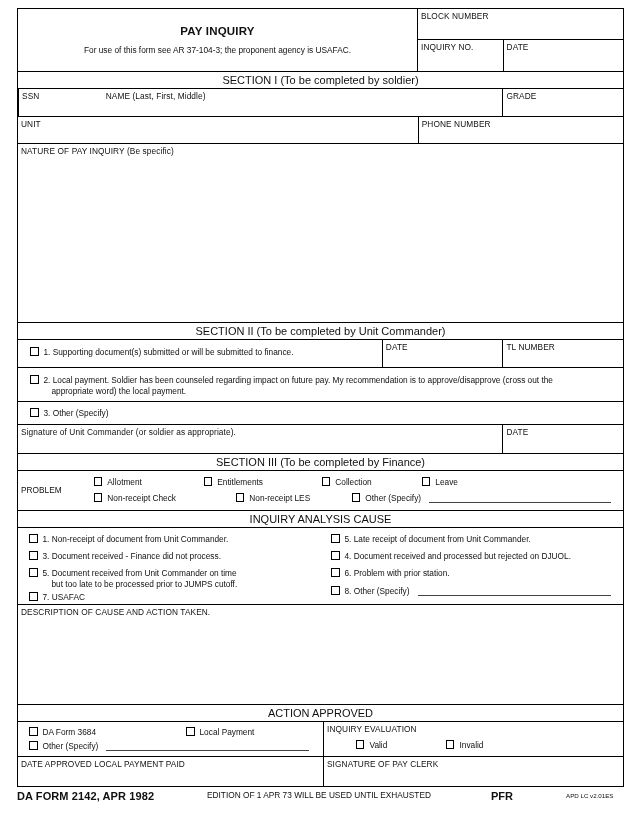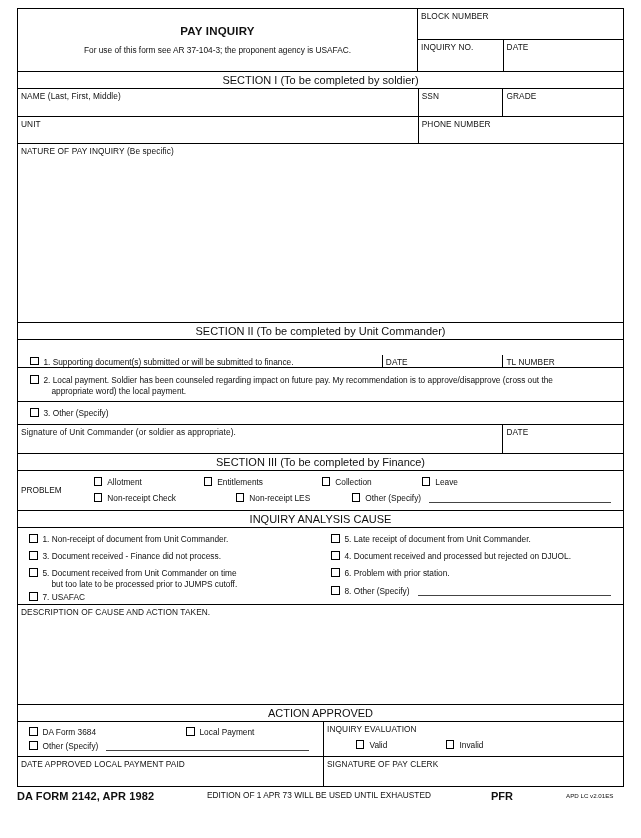--- a/index.html
+++ b/index.html
@@ -137,25 +137,25 @@
           <div class="cell bl" style="width:121px;">
             <div class="lbl">DATE</div>
           </div>
         </div>
       </div>
     </div>
 
     <div class="section-bar bt bb">SECTION I (To be completed by soldier)</div>
 
     <div class="row bb" style="height:27px;">
+      <div class="cell bl" style="width:85px;">
+        <div class="lbl">SSN</div>
+      </div>
       <div class="cell" style="width:401px;">
         <div class="lbl">NAME (Last, First, Middle)</div>
-      </div>
-      <div class="cell bl" style="width:85px;">
-        <div class="lbl">SSN</div>
       </div>
       <div class="cell bl" style="width:121px;">
         <div class="lbl">GRADE</div>
       </div>
     </div>
 
     <div class="row bb" style="height:26px;">
       <div class="cell" style="width:401px;">
         <div class="lbl">UNIT</div>
       </div>
@@ -163,21 +163,21 @@
         <div class="lbl">PHONE NUMBER</div>
       </div>
     </div>
 
     <div class="cell bb" style="height:179px;">
       <div class="lbl">NATURE OF PAY INQUIRY (Be specific)</div>
     </div>
 
     <div class="section-bar bb">SECTION II (To be completed by Unit Commander)</div>
 
-    <div class="row bb" style="height:27px;align-items:flex-end;">
+    <div class="row bb" style="height:27px;">
       <div class="cell" style="width:365px;padding-top:7px;padding-left:12px;">
         <div class="cbline">
           <span class="cb"></span>
           <span class="cbtext">1. Supporting document(s) submitted or will be submitted to finance.</span>
         </div>
       </div>
       <div class="cell bl" style="width:121px;">
         <div class="lbl">DATE</div>
       </div>
       <div class="cell bl" style="width:121px;">

